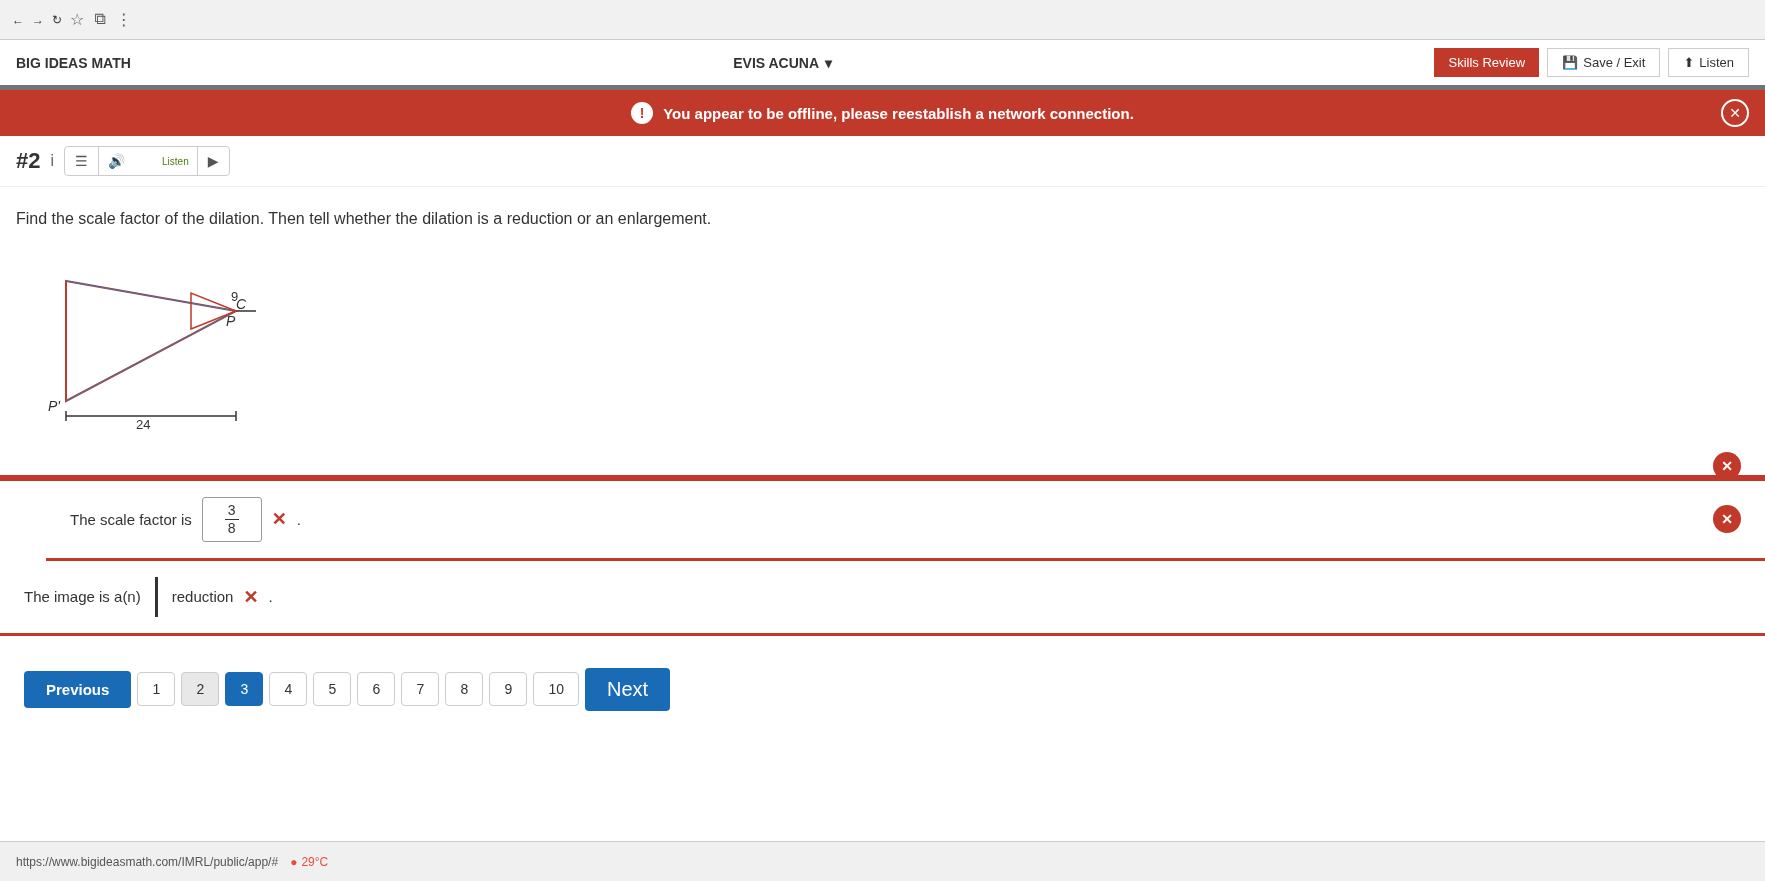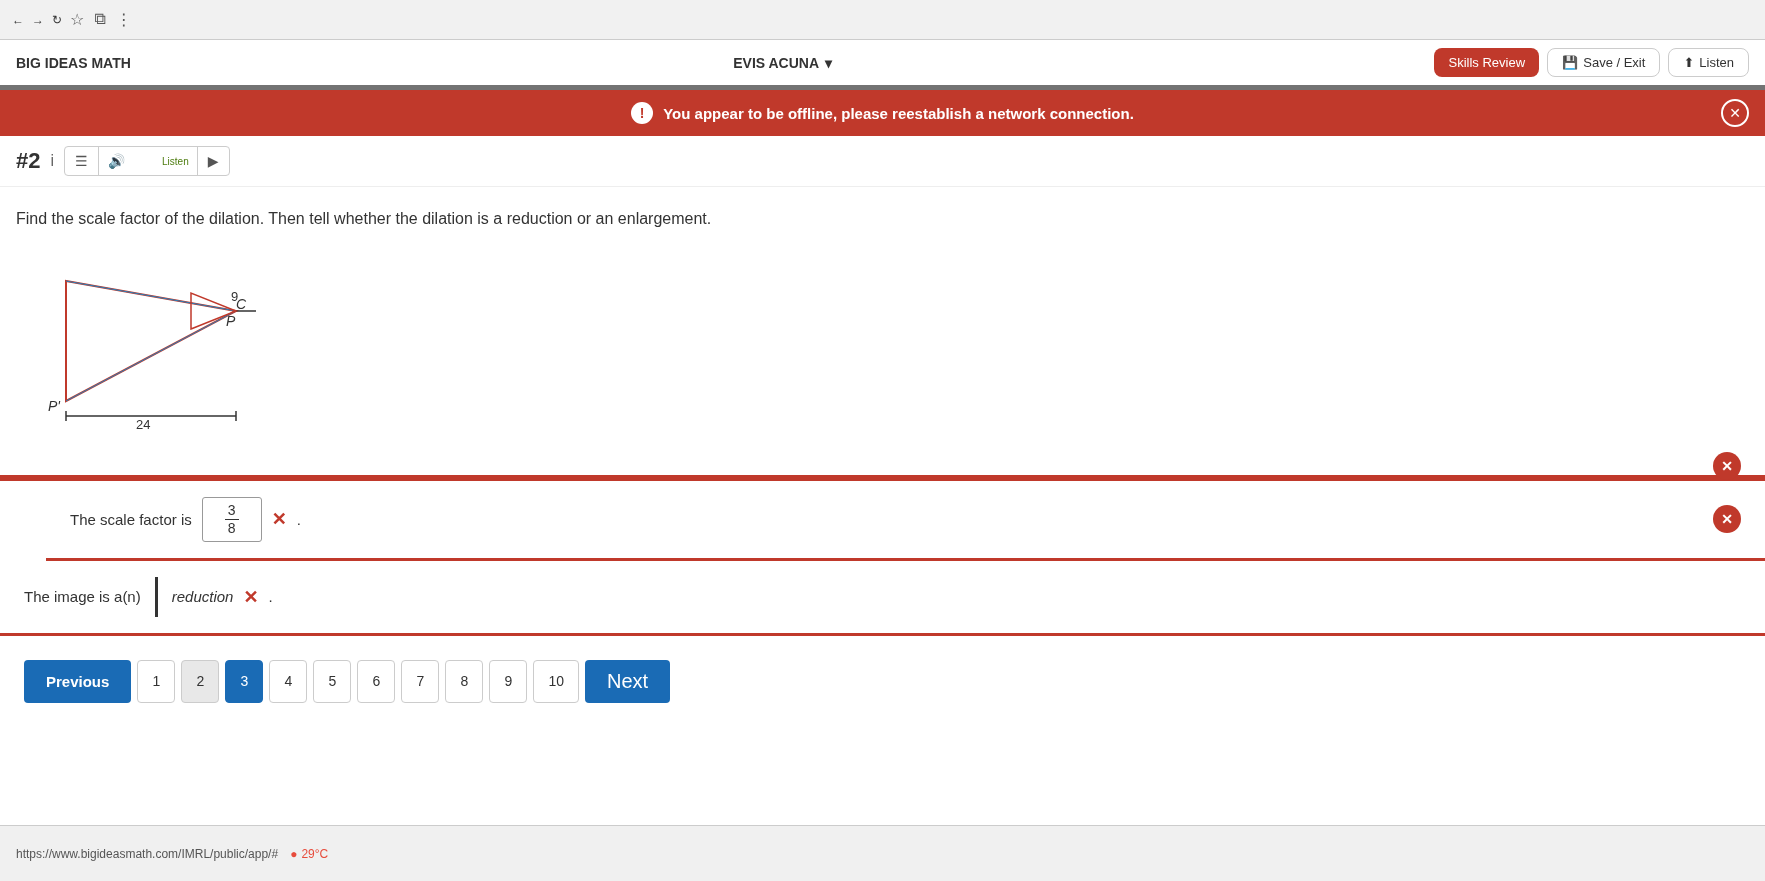--- a/index.html
+++ b/index.html
@@ -72,21 +72,21 @@
     }
     .top-header .header-buttons {
       display: flex;
       gap: 8px;
     }
     .header-btn {
       background: #c0392b;
       color: white;
       border: none;
       padding: 6px 14px;
-      border-radius: 8px;
+      border-radius: 0;
       font-size: 13px;
       cursor: pointer;
       display: flex;
       align-items: center;
       gap: 5px;
     }
     .header-btn.white-btn {
       background: white;
       color: #333;
       border: 1px solid #ccc;
@@ -242,21 +242,20 @@
       padding: 0 3px;
     }
     .wrong-mark {
       color: #c0392b;
       font-size: 18px;
       font-weight: bold;
     }
     .answer-value {
       font-size: 15px;
       color: #333;
-      font-style: italic;
     }
     .error-bar {
       position: absolute;
       right: 16px;
       top: 50%;
       transform: translateY(-50%);
       background: #c0392b;
       color: white;
       border-radius: 50%;
       width: 28px;
@@ -264,22 +263,23 @@
       display: flex;
       align-items: center;
       justify-content: center;
       font-size: 14px;
       font-weight: bold;
     }
 
     
     .pagination {
       display: flex;
+      align-items: center;
       gap: 6px;
-      padding: 24px 24px;
+      padding: 32px 24px;
     }
     .pagination .prev-btn {
       background: #1a6bb5;
       color: white;
       border: none;
       padding: 10px 22px;
       border-radius: 4px;
       font-size: 15px;
       cursor: pointer;
       font-weight: bold;
@@ -312,21 +312,21 @@
     }
 
     
     .bottom-bar {
       position: fixed;
       bottom: 0;
       left: 0;
       right: 0;
       background: #f0f0f0;
       border-top: 1px solid #ccc;
-      height: 56px;
+      height: 40px;
       display: flex;
       align-items: center;
       padding: 0 16px;
       font-size: 12px;
       color: #555;
       gap: 12px;
     }
     .bottom-bar .url-text {
       color: #555;
     }

